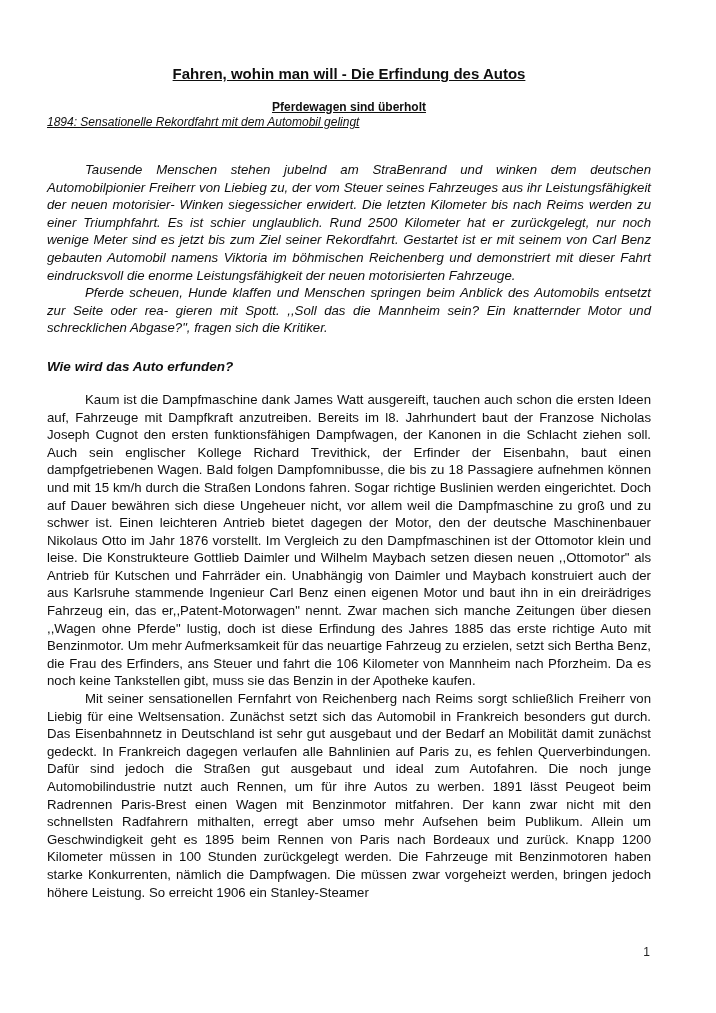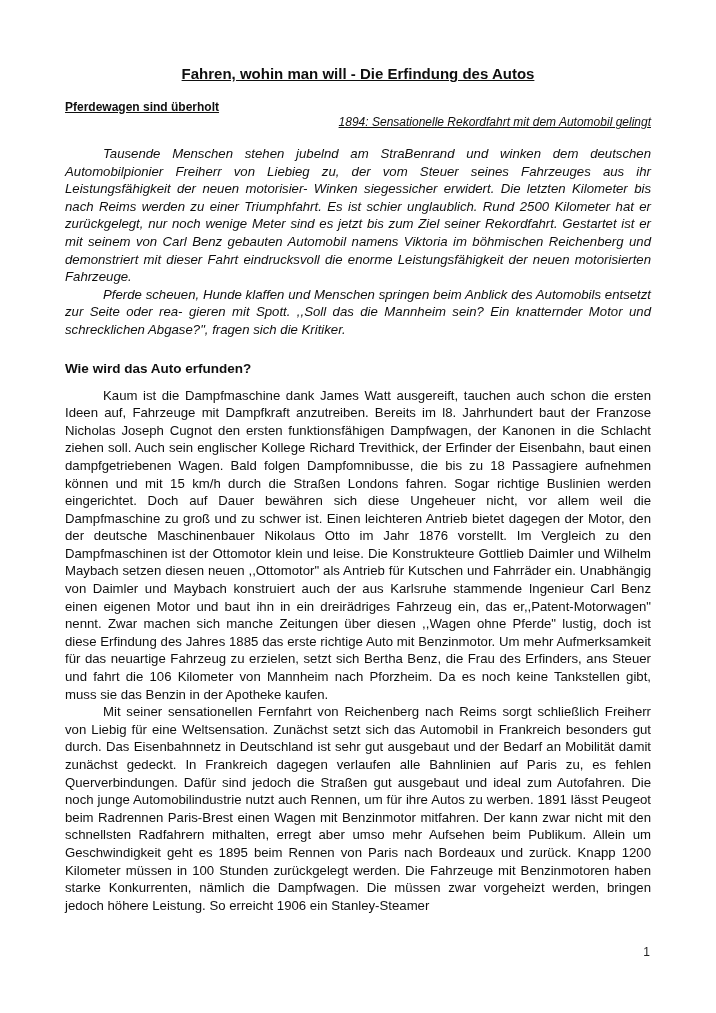--- a/index.html
+++ b/index.html
@@ -5,68 +5,69 @@
   html, body {
     margin: 0;
     padding: 0;
     background: #ffffff;
   }
   .page {
     position: relative;
     width: 716px;
     height: 1013px;
     box-sizing: border-box;
-    padding: 66px 65px 0 65px;
+    padding: 66px 65px 0 47px;
     background: #ffffff;
     font-family: "Liberation Sans", "DejaVu Sans", sans-serif;
     color: #0f0f0f;
     overflow: hidden;
   }
   .doc-title {
     margin: 0 0 19px 0;
     font-size: 15px;
     line-height: 16px;
     font-weight: bold;
     text-align: center;
     text-decoration: underline;
   }
   .doc-subtitle-bold {
     margin: 0;
     font-size: 12px;
     line-height: 13px;
     font-weight: bold;
-    text-align: left;
+    text-align: center;
     text-decoration: underline;
   }
   .doc-subtitle-italic {
     margin: 1px 0 0 0;
     font-size: 12px;
     line-height: 14px;
     font-style: italic;
-    text-align: right;
+    text-align: left;
     text-decoration: underline;
   }
   p.para {
     margin: 0;
     font-size: 13.2px;
     line-height: 17.6px;
     text-align: justify;
     text-indent: 38px;
   }
   p.para.intro {
     font-style: italic;
   }
   p.para.first-intro {
-    margin-top: 16px;
+    margin-top: 32px;
   }
   .section-heading {
-    margin: 21px 0 10px 0;
+    margin: 21px 0 16px 0;
     font-size: 13.5px;
     line-height: 17px;
     font-weight: bold;
+    font-style: italic;
   }
   p.para.first-body {
     margin-top: 0;
   }
   .page-number {
     position: absolute;
     top: 945px;
     right: 66px;
     font-size: 12px;
     line-height: 14px;

